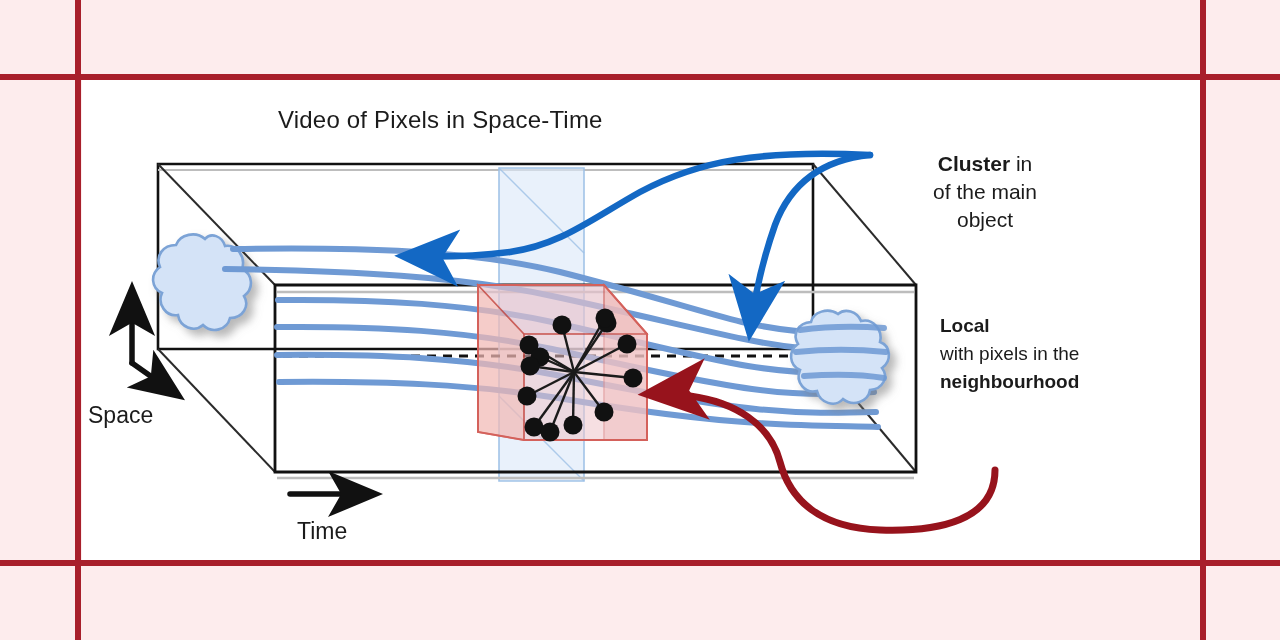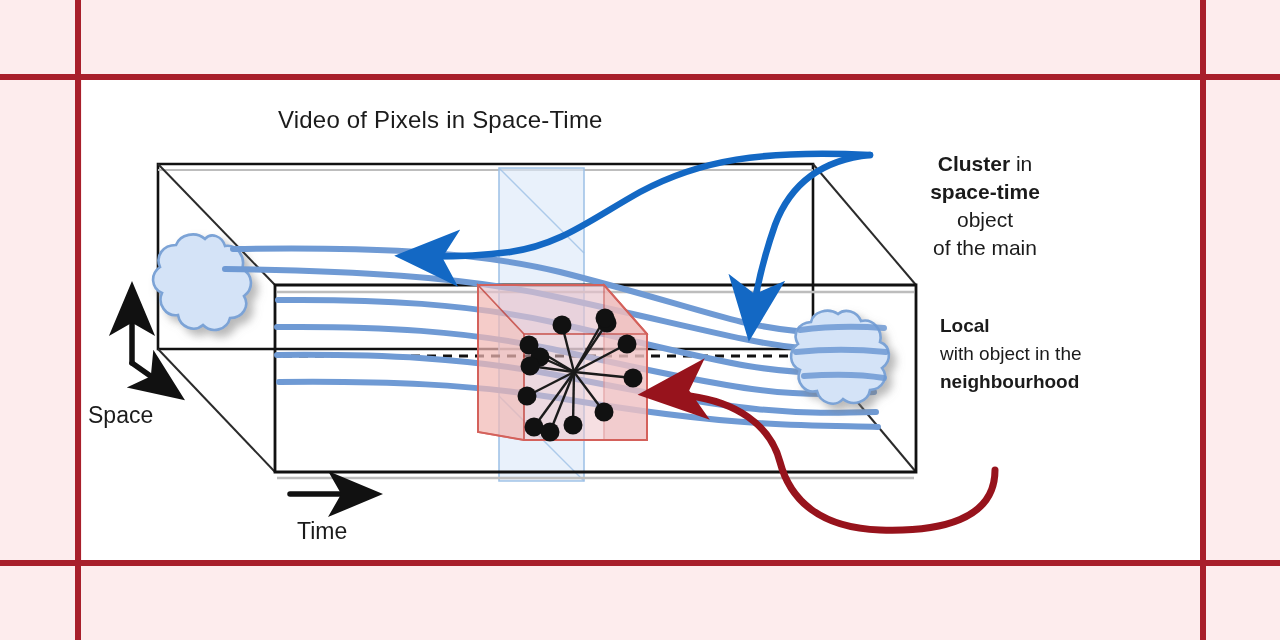--- a/index.html
+++ b/index.html
@@ -223,28 +223,27 @@
 
     </g>
   </svg>
 
   <div class="txt" id="title">Video of Pixels in Space-Time</div>
 
   <div class="txt" id="cluster-label">
     <div>
       <span class="b">Cluster</span><span> in</span>
     </div>
-    <div class="b">space-time</div>
+    <div>of the main</div>
     <div>object</div>
-    <div>of the main</div>
   </div>
 
   <div class="txt" id="local-label">
     <div class="b">Local</div>
-    <div>with object in the</div>
+    <div>with pixels in the</div>
     <div class="b">neighbourhood</div>
   </div>
 
   <div class="txt" id="space-label">Space</div>
 
   <div class="txt" id="time-label">Time</div>
 
 </div>
 
 </body></html>

